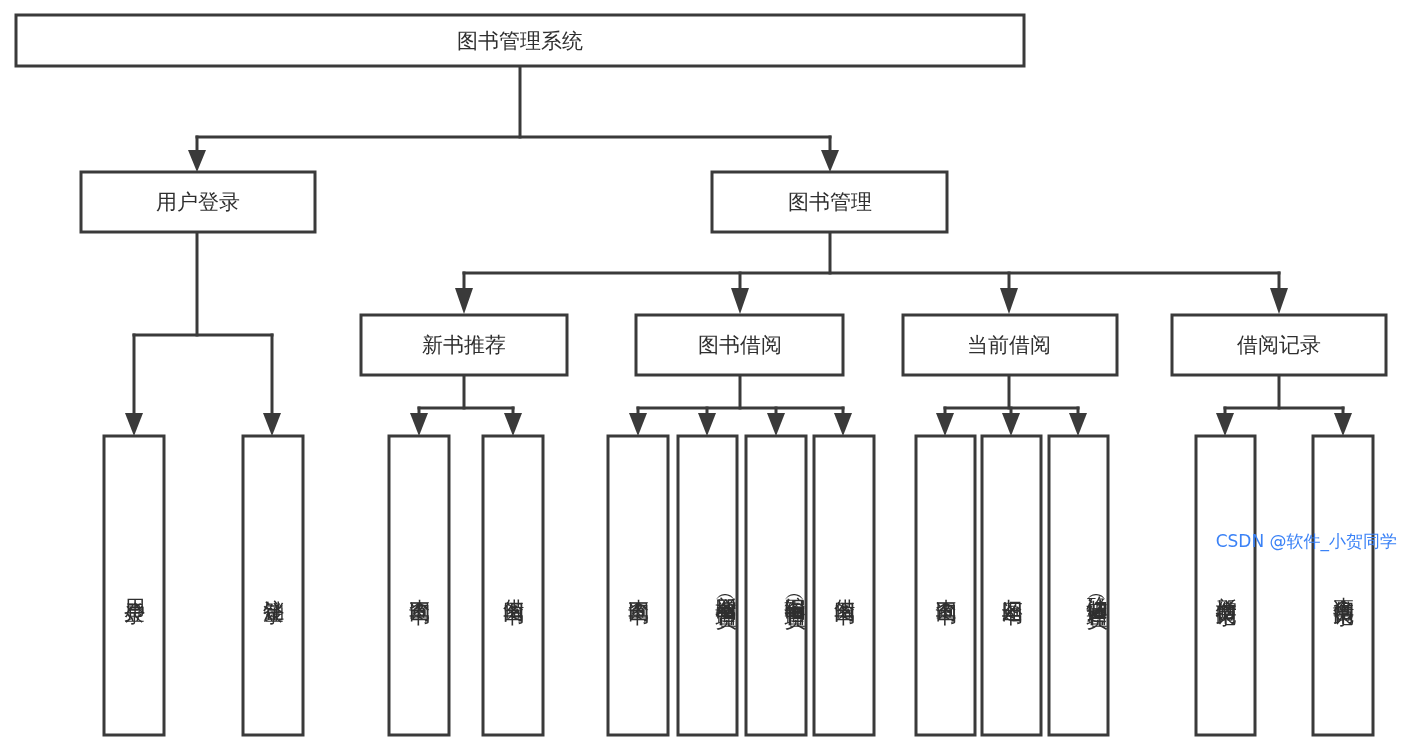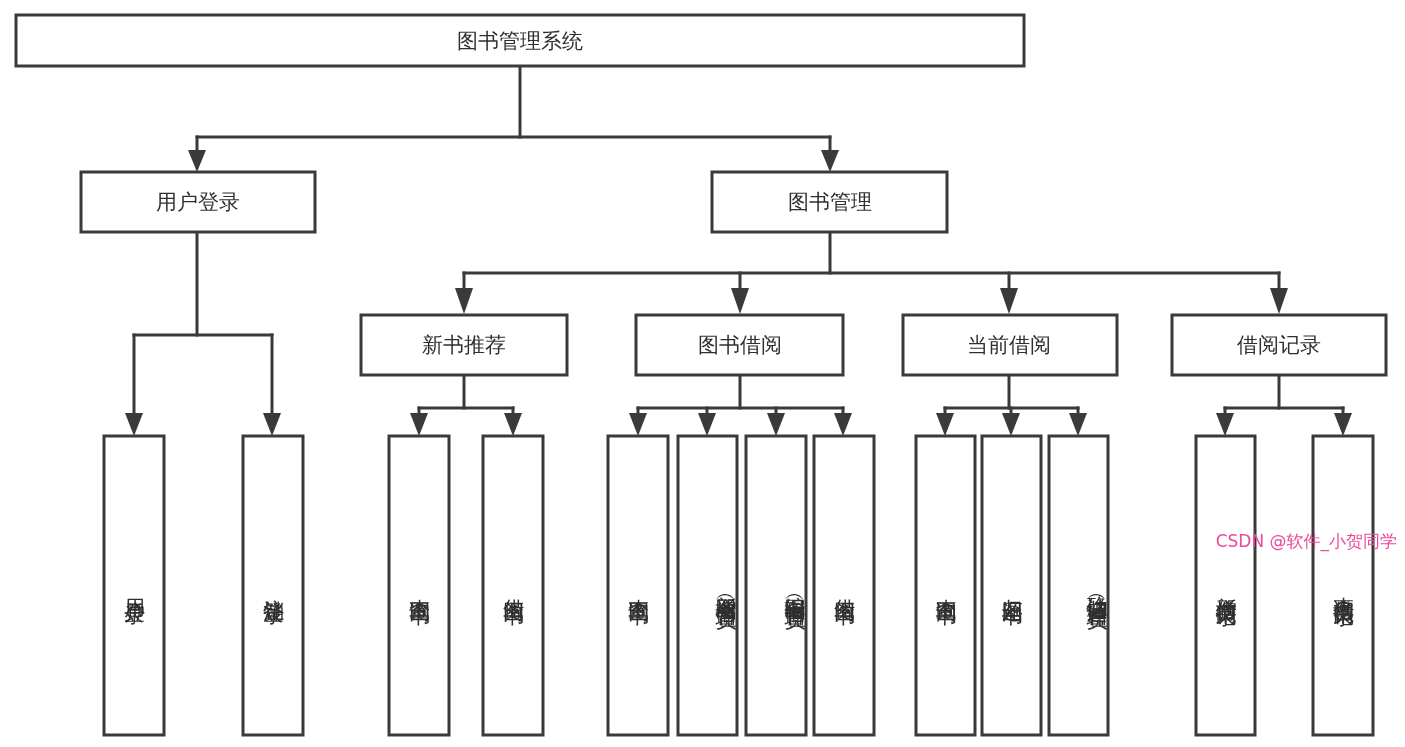--- a/index.html
+++ b/index.html
@@ -27,21 +27,21 @@
     font-family:"DejaVu Sans","Liberation Sans",sans-serif;
     font-size:21px;line-height:1.12;color:#2f2f2f;
     letter-spacing:2px;
     white-space:nowrap;
     pointer-events:none;
   }
   .watermark{
     position:absolute;
     right:8px;bottom:4px;
     font-family:"DejaVu Sans","Liberation Sans",sans-serif;
-    font-size:17px;color:#ec4899;
+    font-size:17px;color:#3b82f6;
     white-space:nowrap;
   }
 </style>
 </head>
 <body>
 
 <div id="stage">
 
   <svg id="diagram" viewBox="0 0 1405 747">
 

